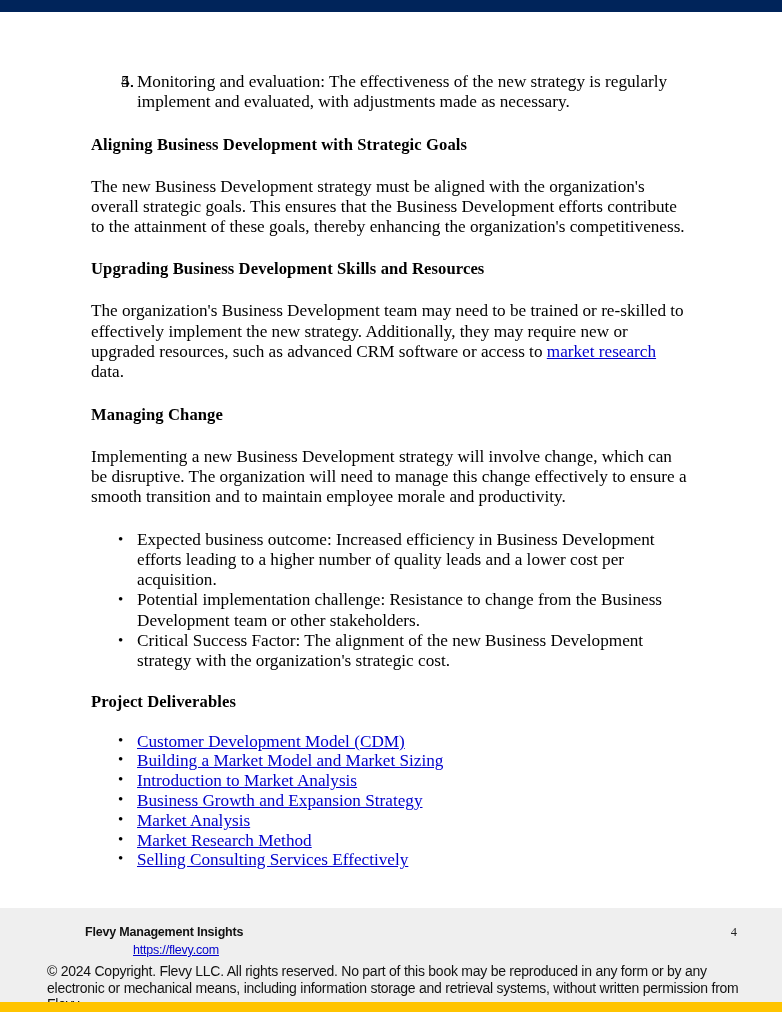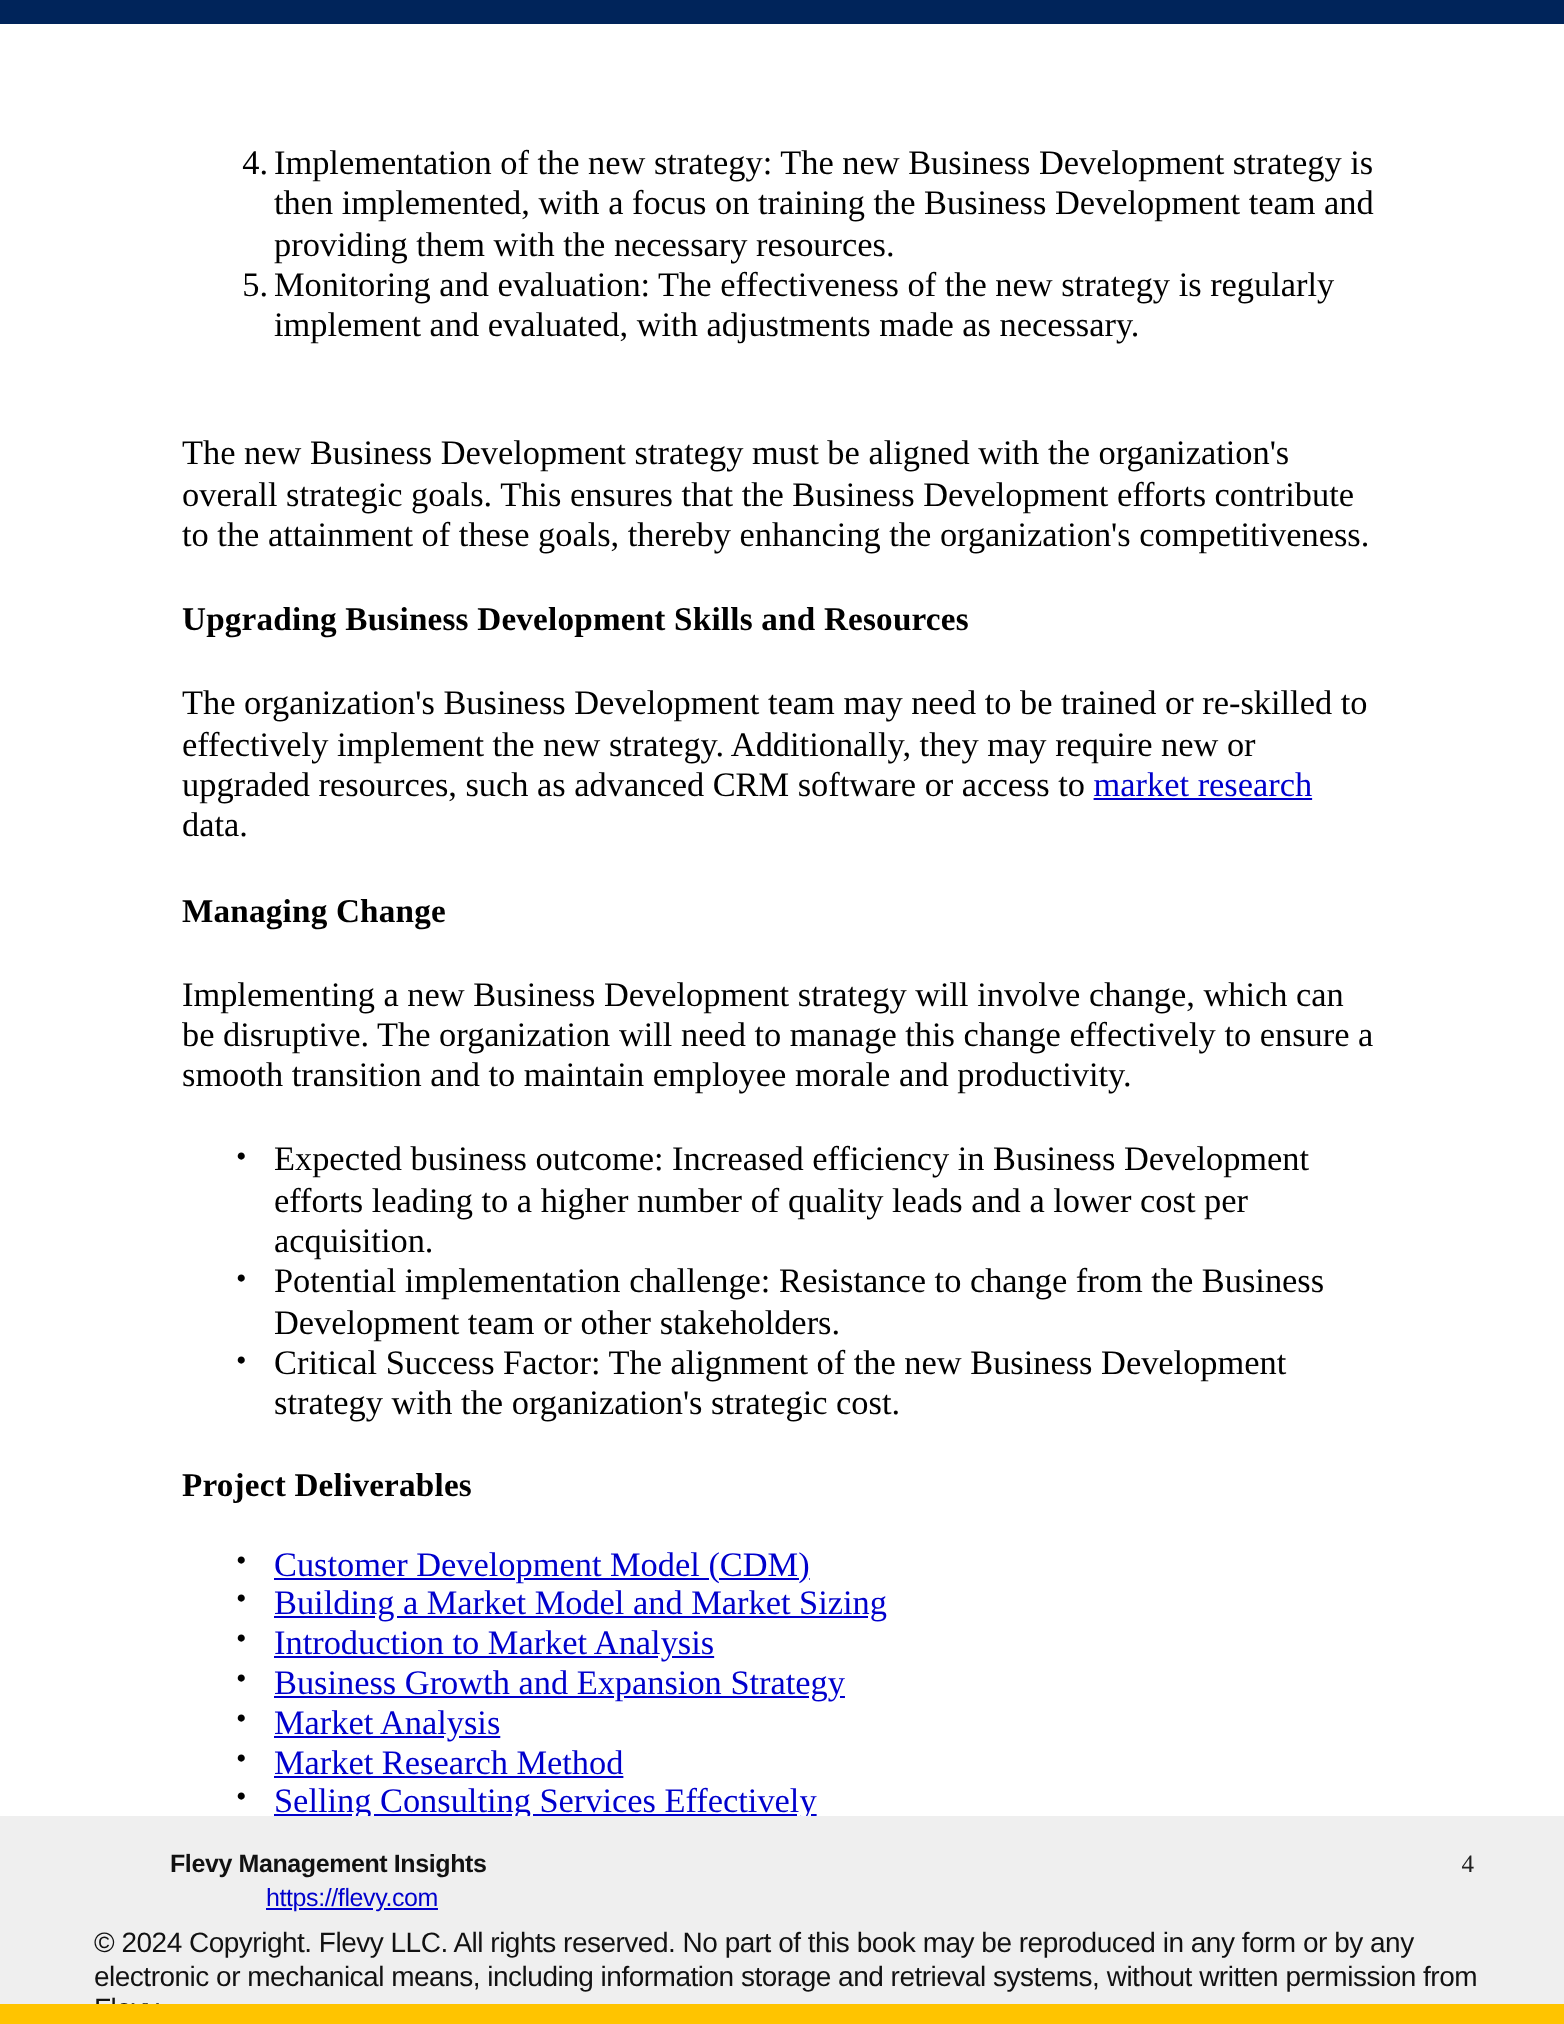--- a/index.html
+++ b/index.html
@@ -203,30 +203,30 @@
 <body>
 
 <div class="top-bar"></div>
 
 <div class="page-body">
   <div class="content">
 
     <ol class="num-list">
       <li>
         <span class="marker">4.</span>
-        <span>Implementation of the new strategy: The new Business Development strategy is then implemented, with a focus on training the Business Development team and providing them with the necessary resources.</span>
       </li>
       <li>
         <span class="marker">5.</span>
         <span>Monitoring and evaluation: The effectiveness of the new strategy is regularly implement and evaluated, with adjustments made as necessary.</span>
       </li>
     </ol>
 
     <div class="spacer-22"></div>
 
+    <h2 class="sec-head">Aligning Business Development with Strategic Goals</h2>
     <div class="spacer-22"></div>
     <p class="para">The new Business Development strategy must be aligned with the organization's overall strategic goals. This ensures that the Business Development efforts contribute to the attainment of these goals, thereby enhancing the organization's competitiveness.</p>
 
     <div class="spacer-22"></div>
 
     <h2 class="sec-head">Upgrading Business Development Skills and Resources</h2>
     <div class="spacer-22"></div>
     <p class="para"><span>The organization's Business Development team may need to be trained or re-skilled to effectively implement the new strategy. Additionally, they may require new or upgraded resources, such as advanced CRM software or access to </span><span class="doclink">market research</span><span> data.</span></p>
 
     <div class="spacer-22"></div>

